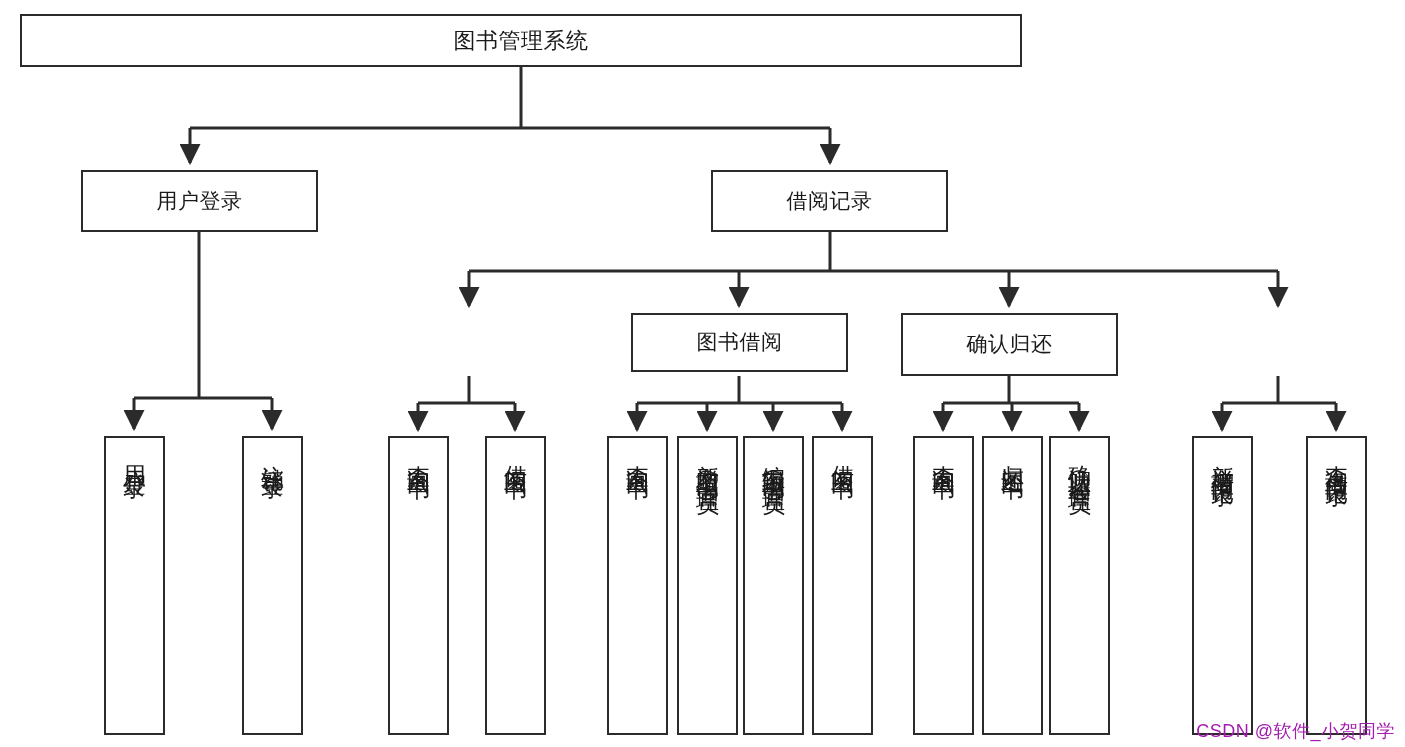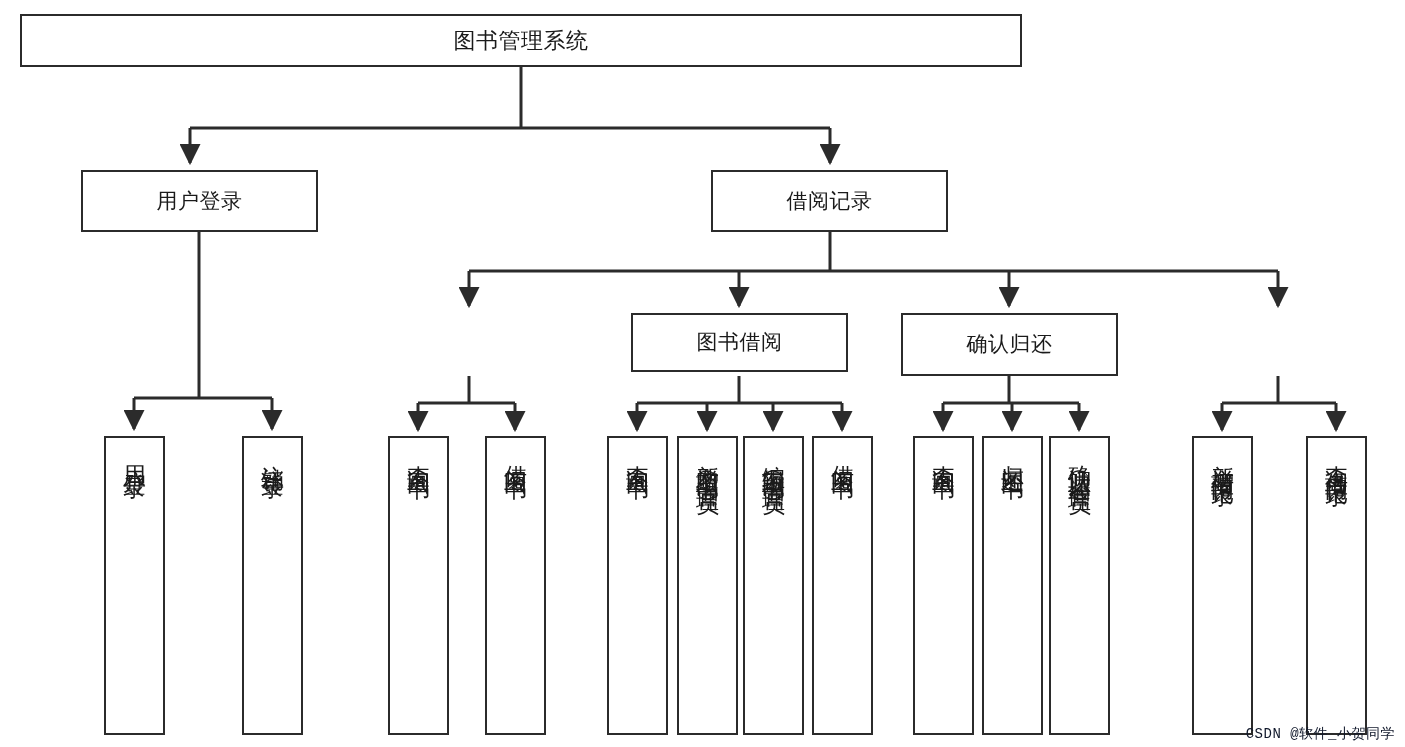--- a/index.html
+++ b/index.html
@@ -63,26 +63,26 @@
     font-size: 23px;
     line-height: 1;
     letter-spacing: 4px;
     white-space: nowrap;
     text-align: left;
   }
   .watermark {
     position: absolute;
     right: 10px;
     bottom: 4px;
-    font-size: 14px;
-    color: #0f172a;
+    font-size: 18px;
+    color: #a21caf;
     letter-spacing: 0.5px;
     z-index: 5;
     white-space: nowrap;
-    font-family: Liberation Mono, monospace;
+    font-family: Liberation Sans, sans-serif;
   }
 </style>
 </head>
 <body>
 
 <div id="canvas">
 
   <svg id="wires" viewBox="0 0 1405 747" xmlns="http://www.w3.org/2000/svg">
     <defs>
       <marker id="arrow" viewBox="0 0 10 10" refX="9" refY="5" markerWidth="7" markerHeight="7" orient="auto-start-reverse">

